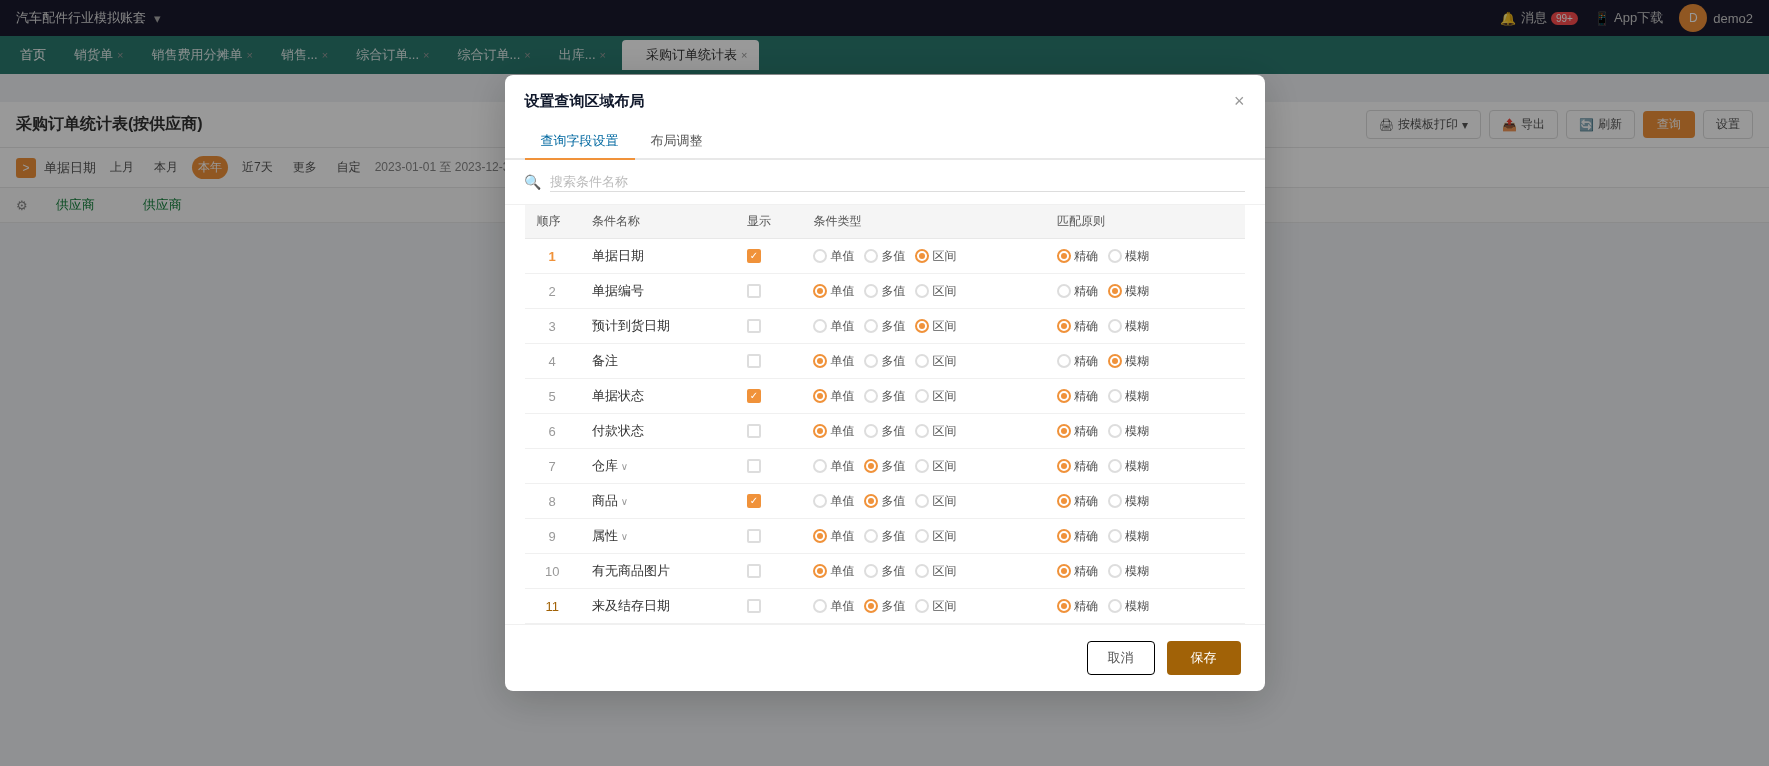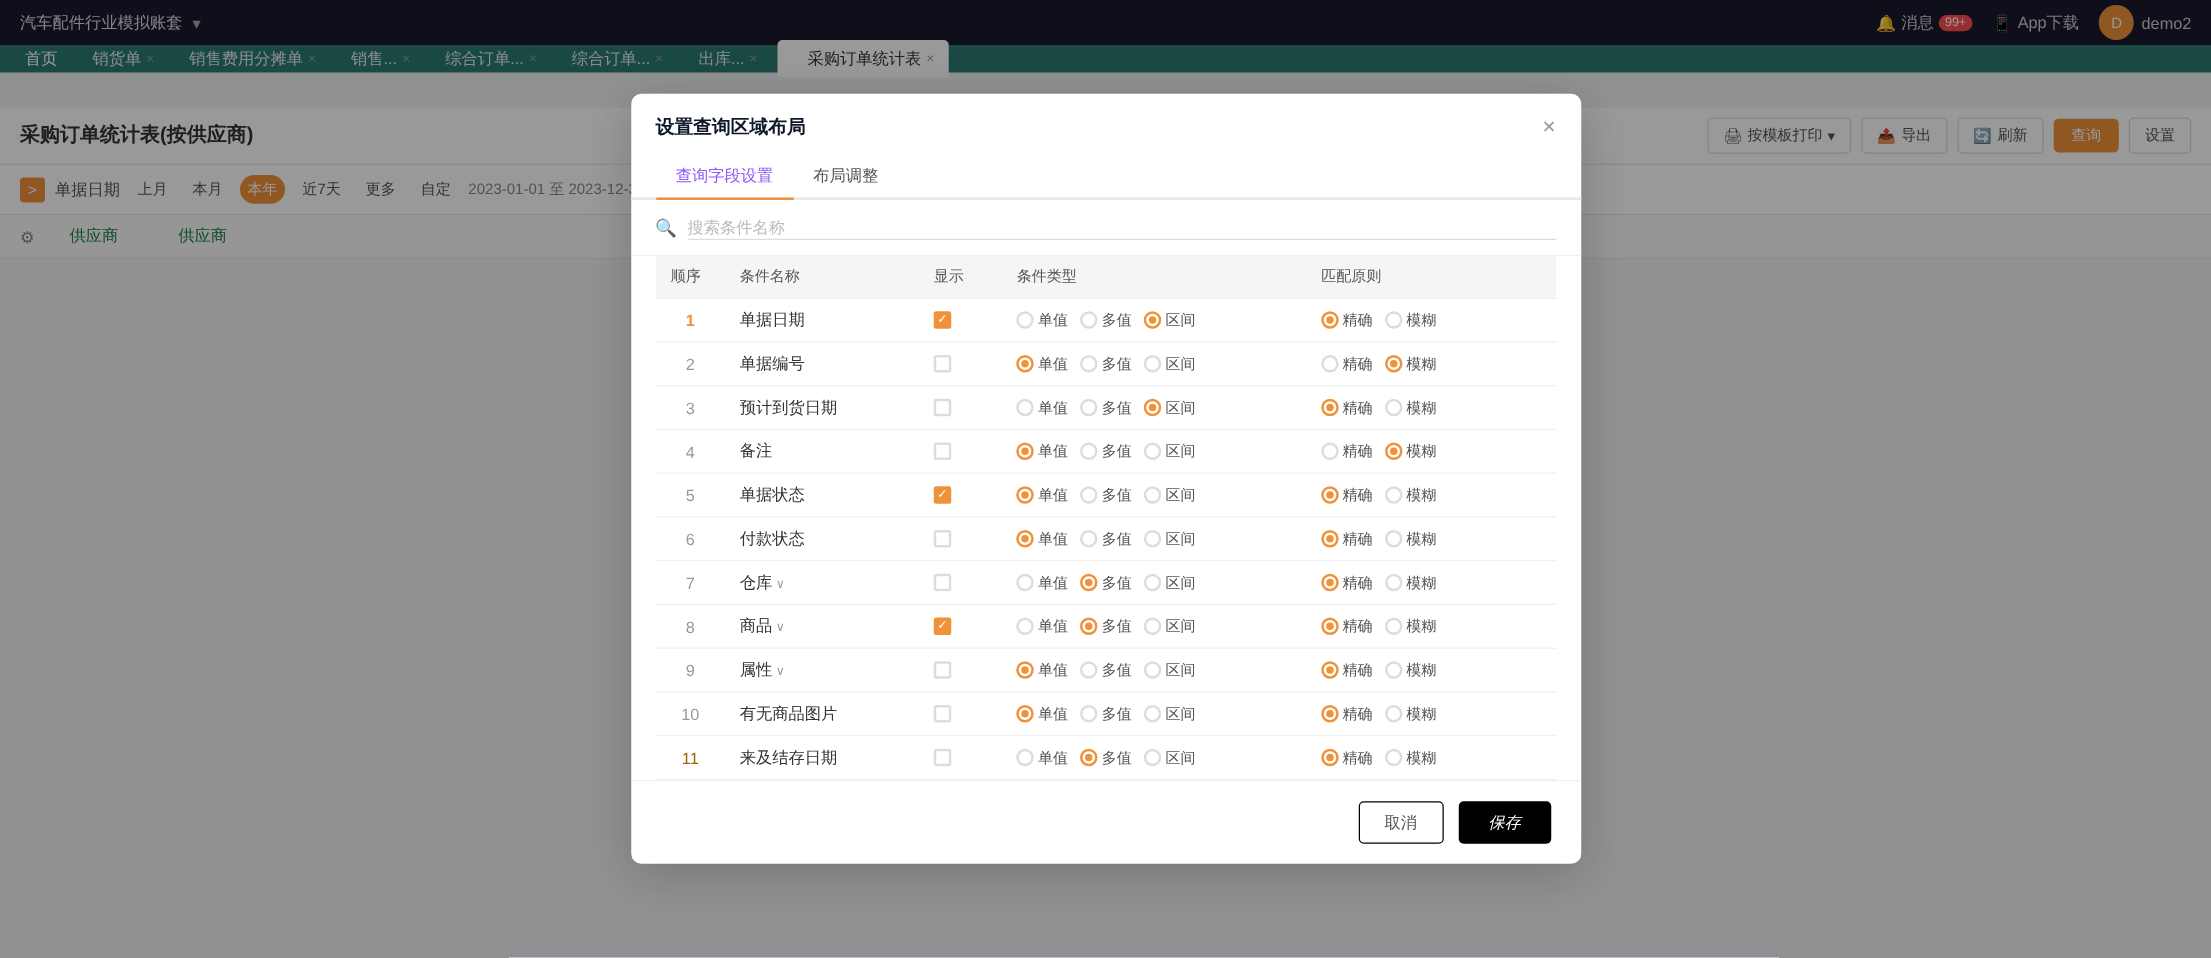--- a/index.html
+++ b/index.html
@@ -16,21 +16,21 @@
       color: #ccc;
     }
     .top-bar-left { font-size: 13px; color: #ddd; display: flex; align-items: center; gap: 8px; }
     .top-bar-right { display: flex; align-items: center; gap: 16px; font-size: 13px; color: #ccc; }
     .badge { background: #ff4d4f; color: white; border-radius: 8px; padding: 1px 5px; font-size: 10px; }
     .avatar-circle { width: 28px; height: 28px; border-radius: 50%; background: #f0923a; display: flex; align-items: center; justify-content: center; color: white; font-size: 12px; }
 
     
     .tab-bar {
       background: #2a7a6f;
-      height: 22px;
+      height: 38px;
       display: flex;
       align-items: center;
       padding: 0 8px;
       gap: 4px;
     }
     .tab-item {
       padding: 6px 12px;
       color: rgba(255,255,255,0.85);
       font-size: 13px;
       cursor: pointer;
@@ -122,21 +122,21 @@
       margin-top: 12px;
     }
     .dialog-tab {
       padding: 8px 16px;
       font-size: 13px;
       color: #555;
       cursor: pointer;
       border-bottom: 2px solid transparent;
       margin-bottom: -2px;
     }
-    .dialog-tab.active { color: #8b5cf6; border-bottom-color: #f0923a; }
+    .dialog-tab.active { color: #0369a1; border-bottom-color: #f0923a; }
 
     .dialog-search {
       padding: 12px 20px;
       display: flex;
       align-items: center;
       gap: 8px;
       border-bottom: 1px solid #f0f0f0;
     }
     .search-icon { color: #aaa; font-size: 14px; }
     .search-input {
@@ -205,21 +205,21 @@
 
     
     .dialog-footer {
       padding: 16px 24px;
       display: flex;
       justify-content: flex-end;
       gap: 12px;
       border-top: 1px solid #f0f0f0;
     }
     .btn-cancel { padding: 7px 20px; border: 1px solid #000000; background: white; border-radius: 4px; cursor: pointer; font-size: 13px; color: #555; }
-    .btn-save { padding: 7px 24px; background: #000000; color: white; border: none; border-radius: 4px; cursor: pointer; font-size: 13px; font-style: italic; }
+    .btn-save { padding: 7px 24px; background: #a16207; color: white; border: none; border-radius: 4px; cursor: pointer; font-size: 13px; }
 
     
     .dialog-table-wrap::-webkit-scrollbar { width: 6px; }
     .dialog-table-wrap::-webkit-scrollbar-track { background: #f5f5f5; }
     .dialog-table-wrap::-webkit-scrollbar-thumb { background: #ddd; border-radius: 3px; }
 
     
     .dropdown-arrow { font-size: 10px; color: #999; }
   </style>
 </head>

